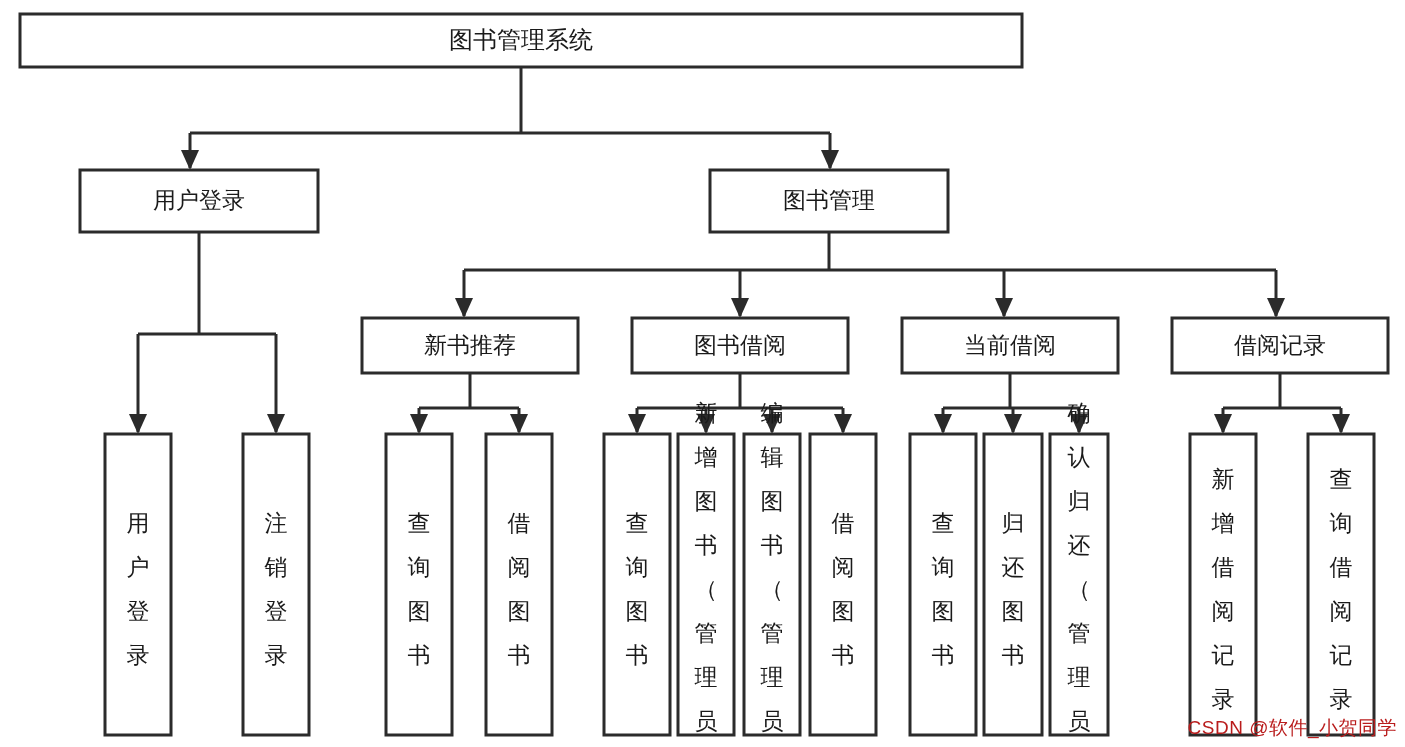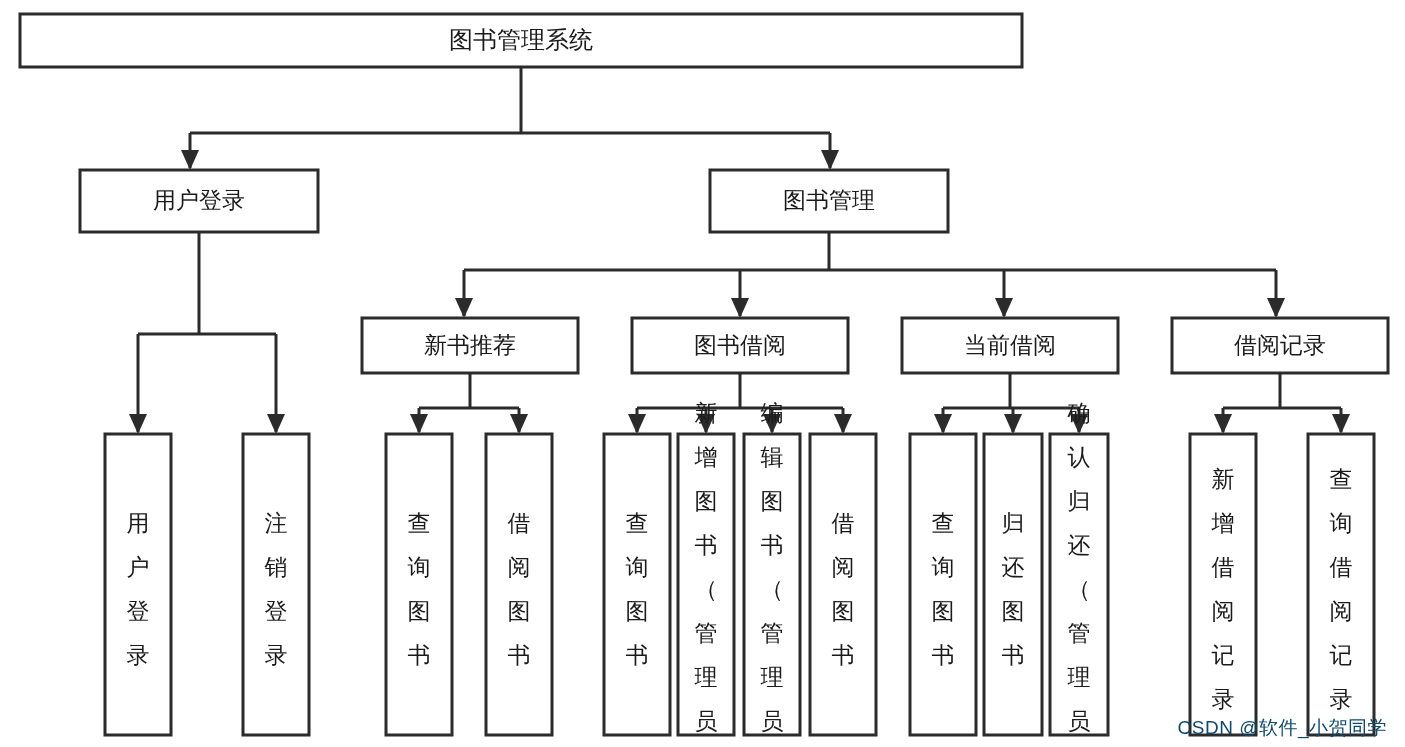--- a/index.html
+++ b/index.html
@@ -58,25 +58,25 @@
     stroke-width: 3;
     fill: none;
     stroke-linecap: butt;
   }
   .edge-arrow {
     fill: #2b2b2b;
     stroke: none;
   }
   .watermark {
     position: absolute;
-    right: 18px;
+    right: 8px;
     bottom: 6px;
     font-family: "Liberation Sans", "DejaVu Sans", sans-serif;
     font-size: 19px;
-    color: #0c4a6e;
+    color: #b91c1c;
     letter-spacing: 0.5px;
     white-space: nowrap;
     user-select: none;
   }
 </style>
 </head>
 <body>
 
 <div id="diagram-root">
   <svg class="diagram" viewBox="0 0 1405 747" xmlns="http://www.w3.org/2000/svg">

